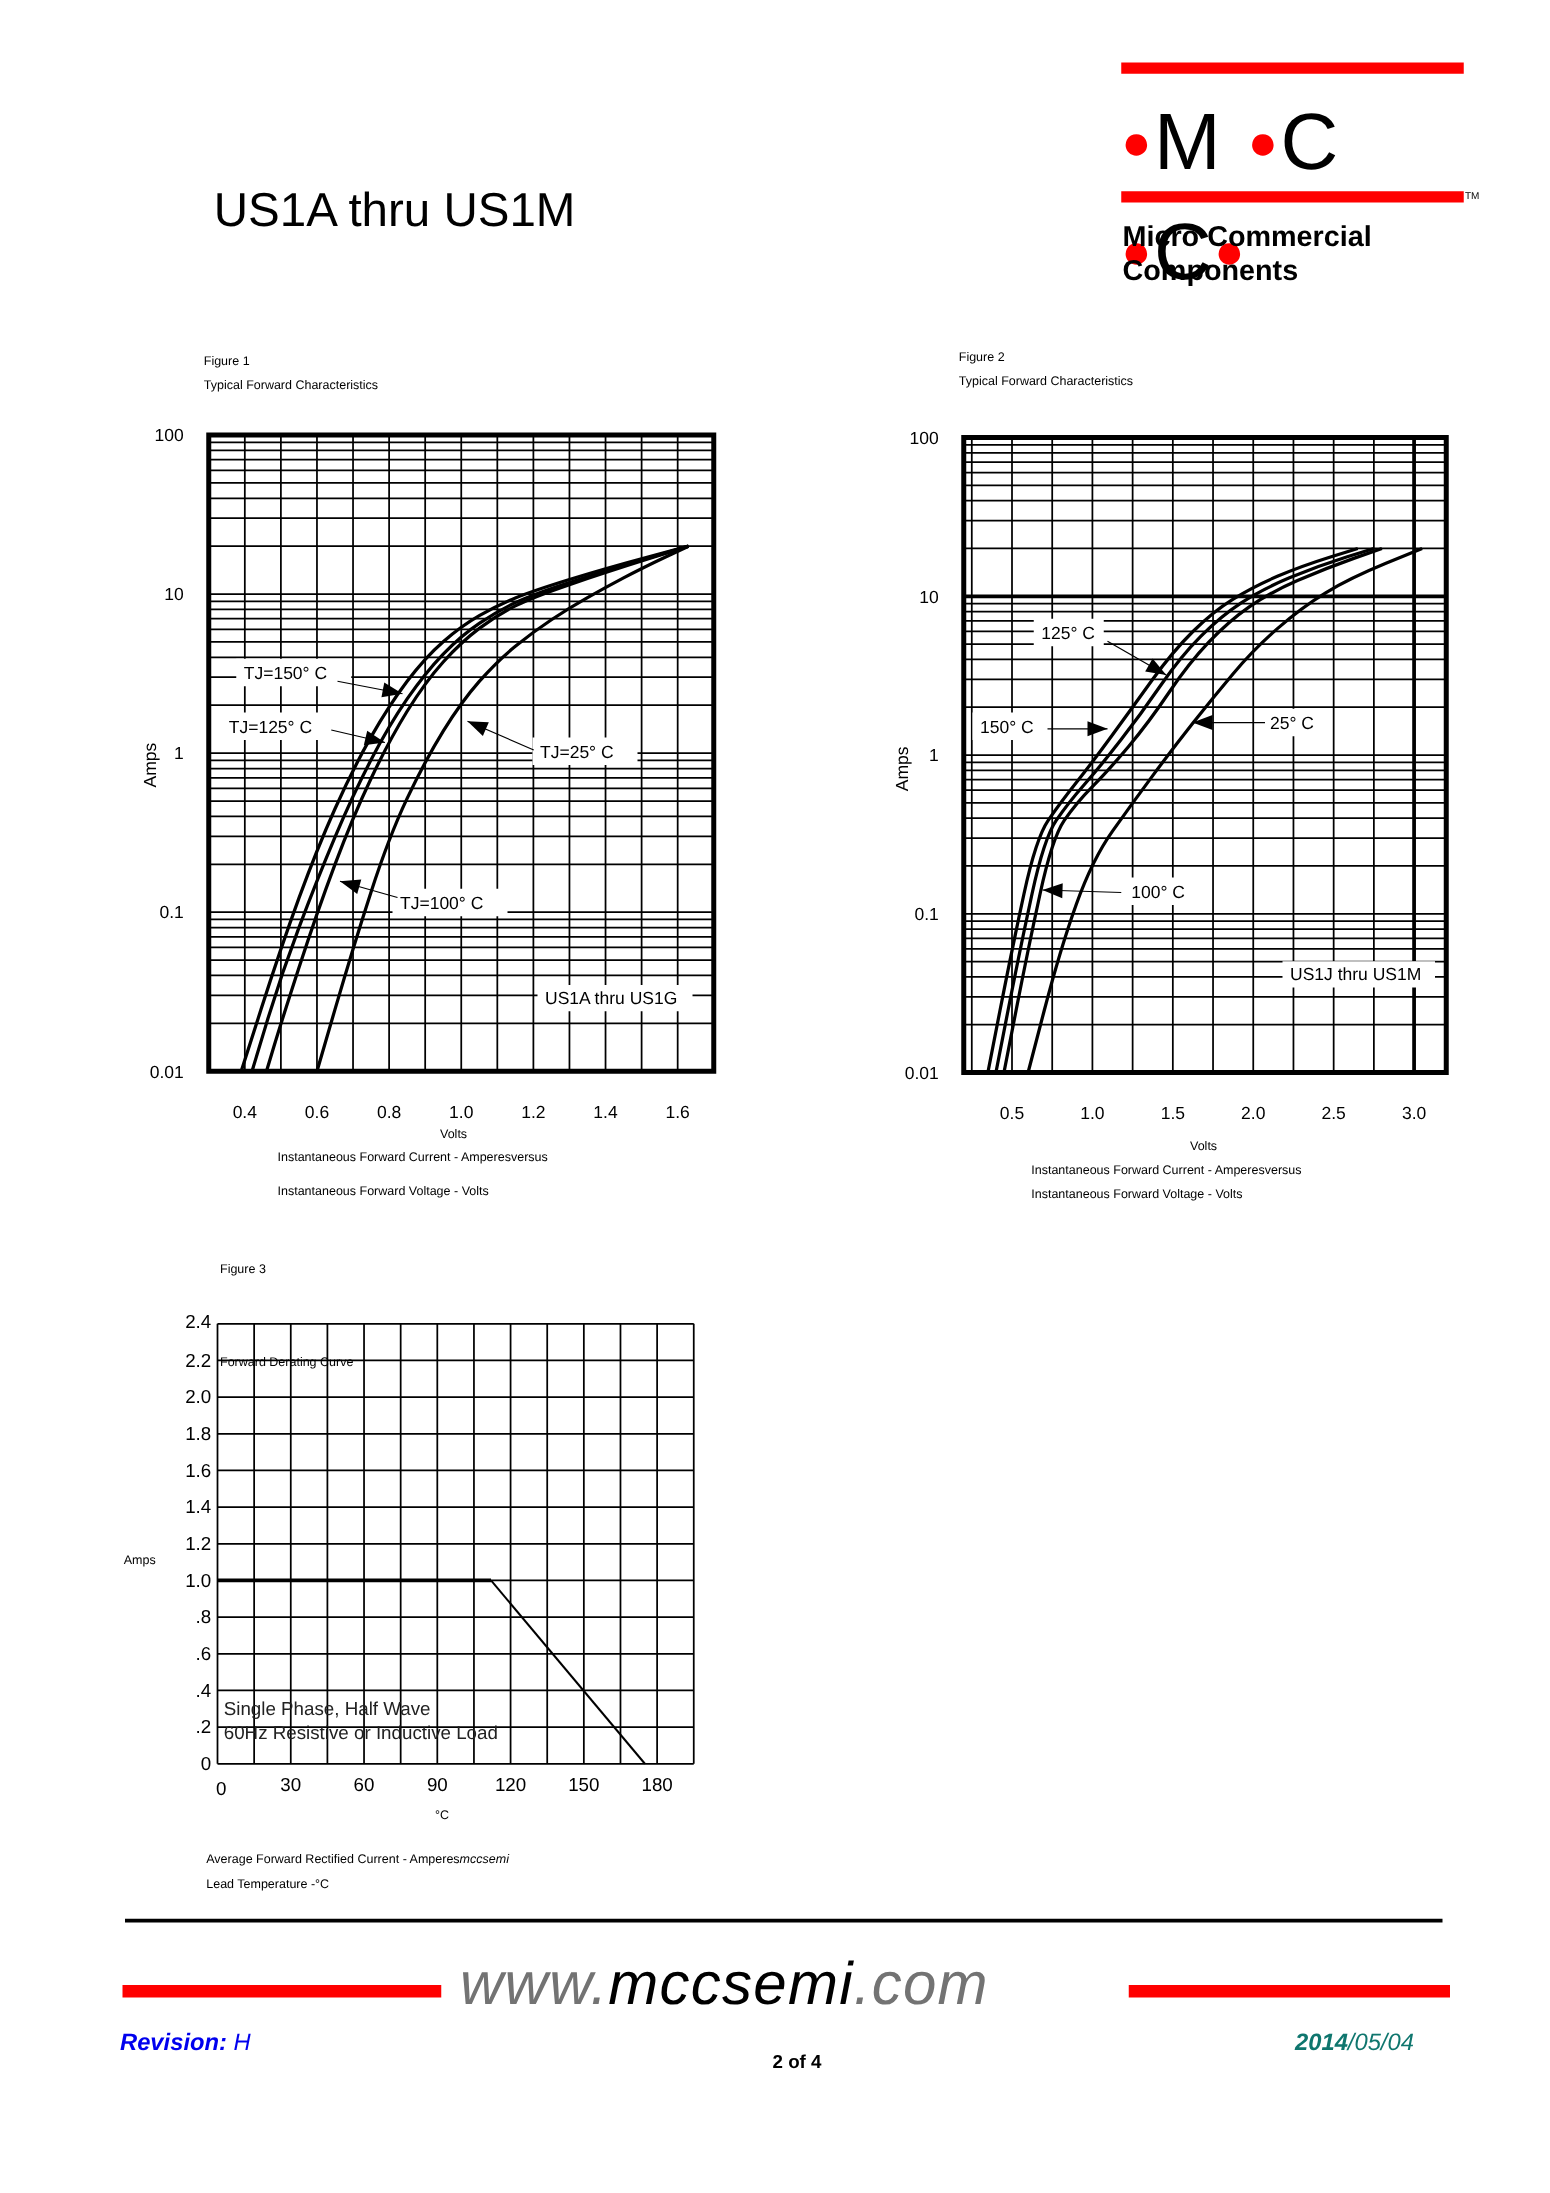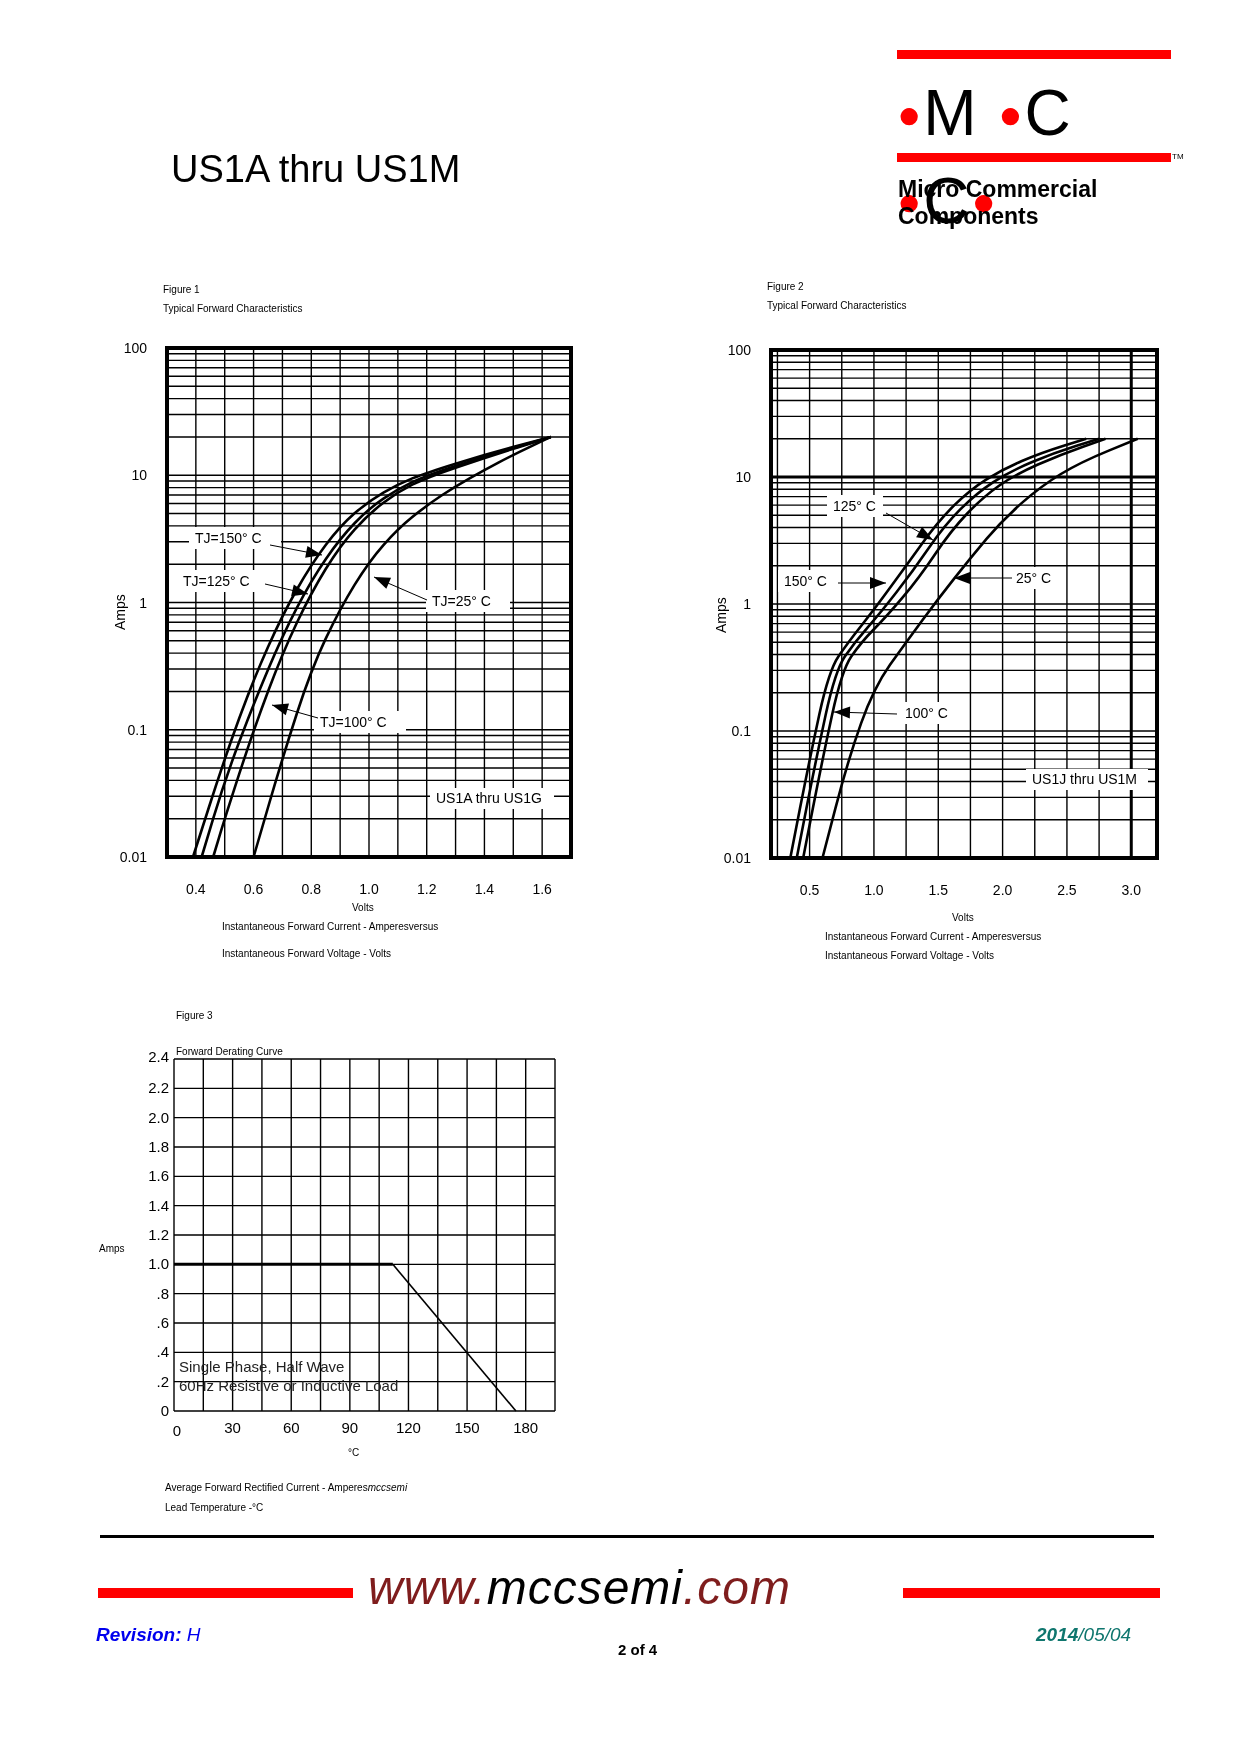--- a/index.html
+++ b/index.html
@@ -11,21 +11,21 @@
   .logo-text { left: 897px; top: 72px; width: 274px; font-size: 64px; line-height: 83px; letter-spacing: 2px; }
   .logo-dot { color: #ff0000; font-size: 40px; vertical-align: middle; position: relative; top: -4px; }
   .tm { left: 1172px; top: 152px; font-size: 8px; }
   .company { left: 898px; top: 176px; font-size: 23px; font-weight: bold; }
   .caption { font-size: 10px; line-height: 19px; }
   .ylab-rot { transform: rotate(-90deg); transform-origin: left top; font-size: 14px; }
   svg text { font-family: "Liberation Sans", sans-serif; }
   .hr { left: 100px; width: 1054px; height: 3px; background: #000; top: 1535px; }
   .foot-bar { background: #ff0000; height: 10px; top: 1588px; }
   .url { left: 368px; top: 1560px; font-size: 48px; font-style: italic; letter-spacing: 1px; }
-  .url .red { color: #7f1d1d; }
+  .url .red { color: #737373; }
   .rev { left: 96px; top: 1624px; font-size: 19px; font-style: italic; color: #0000ee; }
   .rev b { font-weight: bold; }
   .page { left: 618px; top: 1622px; font-size: 15px; font-weight: bold; margin-top: 19px; }
   .date { left: 1036px; top: 1624px; font-size: 19px; font-style: italic; color: #0f766e; }
 </style>
 </head>
 <body>
 
 <div class="abs title">US1A thru US1M</div>
 
@@ -47,21 +47,21 @@
 <div class="abs caption" style="left:222px; top:944px">Instantaneous Forward Voltage - Volts</div>
 
 <div class="abs caption" style="left:767px; top:277px">Figure 2</div>
 <div class="abs caption" style="left:767px; top:296px">Typical Forward Characteristics</div>
 <div class="abs ylab-rot" style="left:713px; top:633px">Amps</div>
 <div class="abs caption" style="left:952px; top:908px">Volts</div>
 <div class="abs caption" style="left:825px; top:927px">Instantaneous Forward Current - Amperesversus</div>
 <div class="abs caption" style="left:825px; top:946px">Instantaneous Forward Voltage - Volts</div>
 
 <div class="abs caption" style="left:176px; top:1006px">Figure 3</div>
-<div class="abs caption" style="left:176px; top:1042px">Forward Derating Curve</div>
+<div class="abs caption" style="left:176px; top:1081px">Forward Derating Curve</div>
 <div class="abs caption" style="left:99px; top:1239px">Amps</div>
 <div class="abs caption" style="left:348px; top:1443px">°C</div>
 <div class="abs caption" style="left:165px; top:1478px"><span>Average Forward Rectified Current  -  Amperes</span><i>mccsemi</i></div>
 <div class="abs caption" style="left:165px; top:1498px">Lead Temperature  -°C</div>
 
 <svg class="abs" style="left:0; top:0" width="1240" height="1754">
   <g id="fig1">
       <line x1="167" y1="857" x2="571" y2="857" stroke="#000" stroke-width="1.4"></line>
       <line x1="167" y1="818.6939330517583" x2="571" y2="818.6939330517583" stroke="#000" stroke-width="1.4"></line>
       <line x1="167" y1="796.2863203369229" x2="571" y2="796.2863203369229" stroke="#000" stroke-width="1.4"></line>

